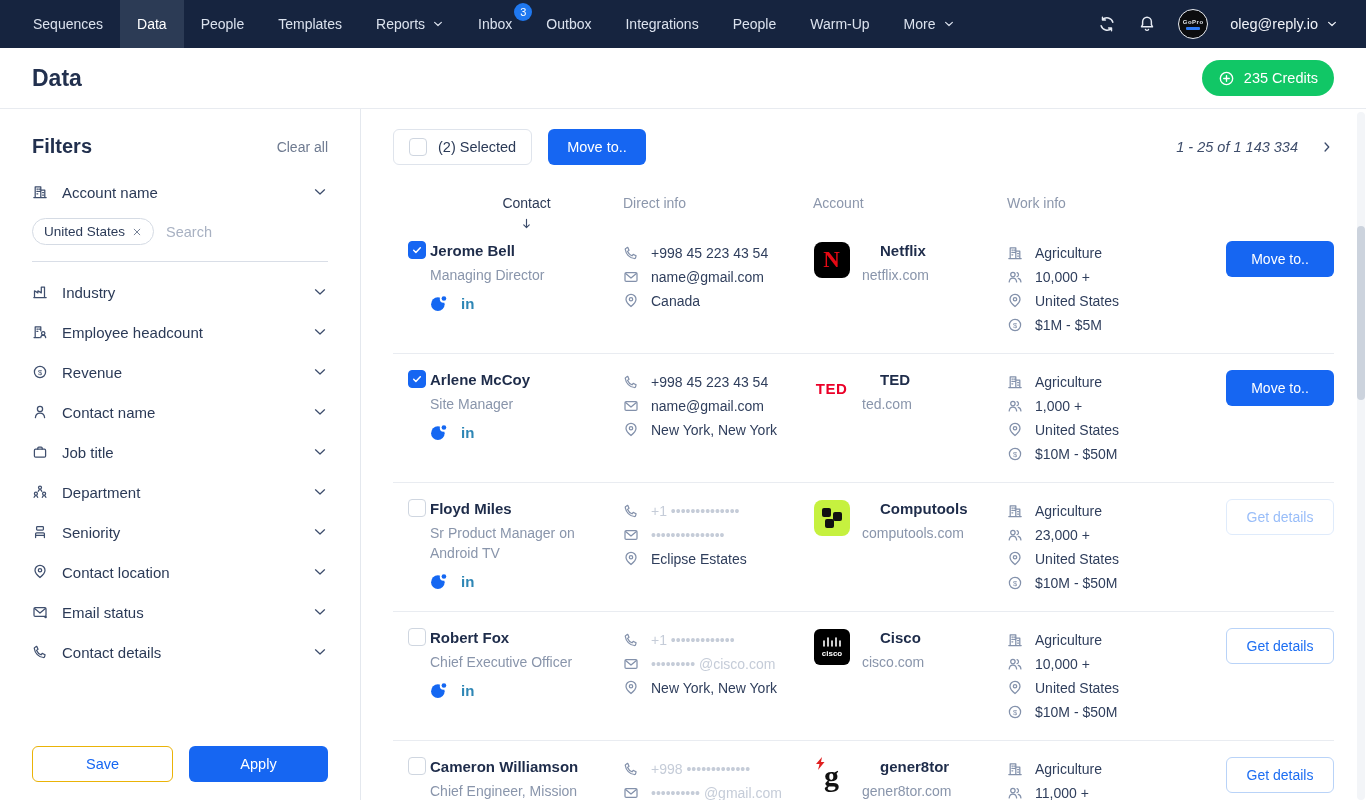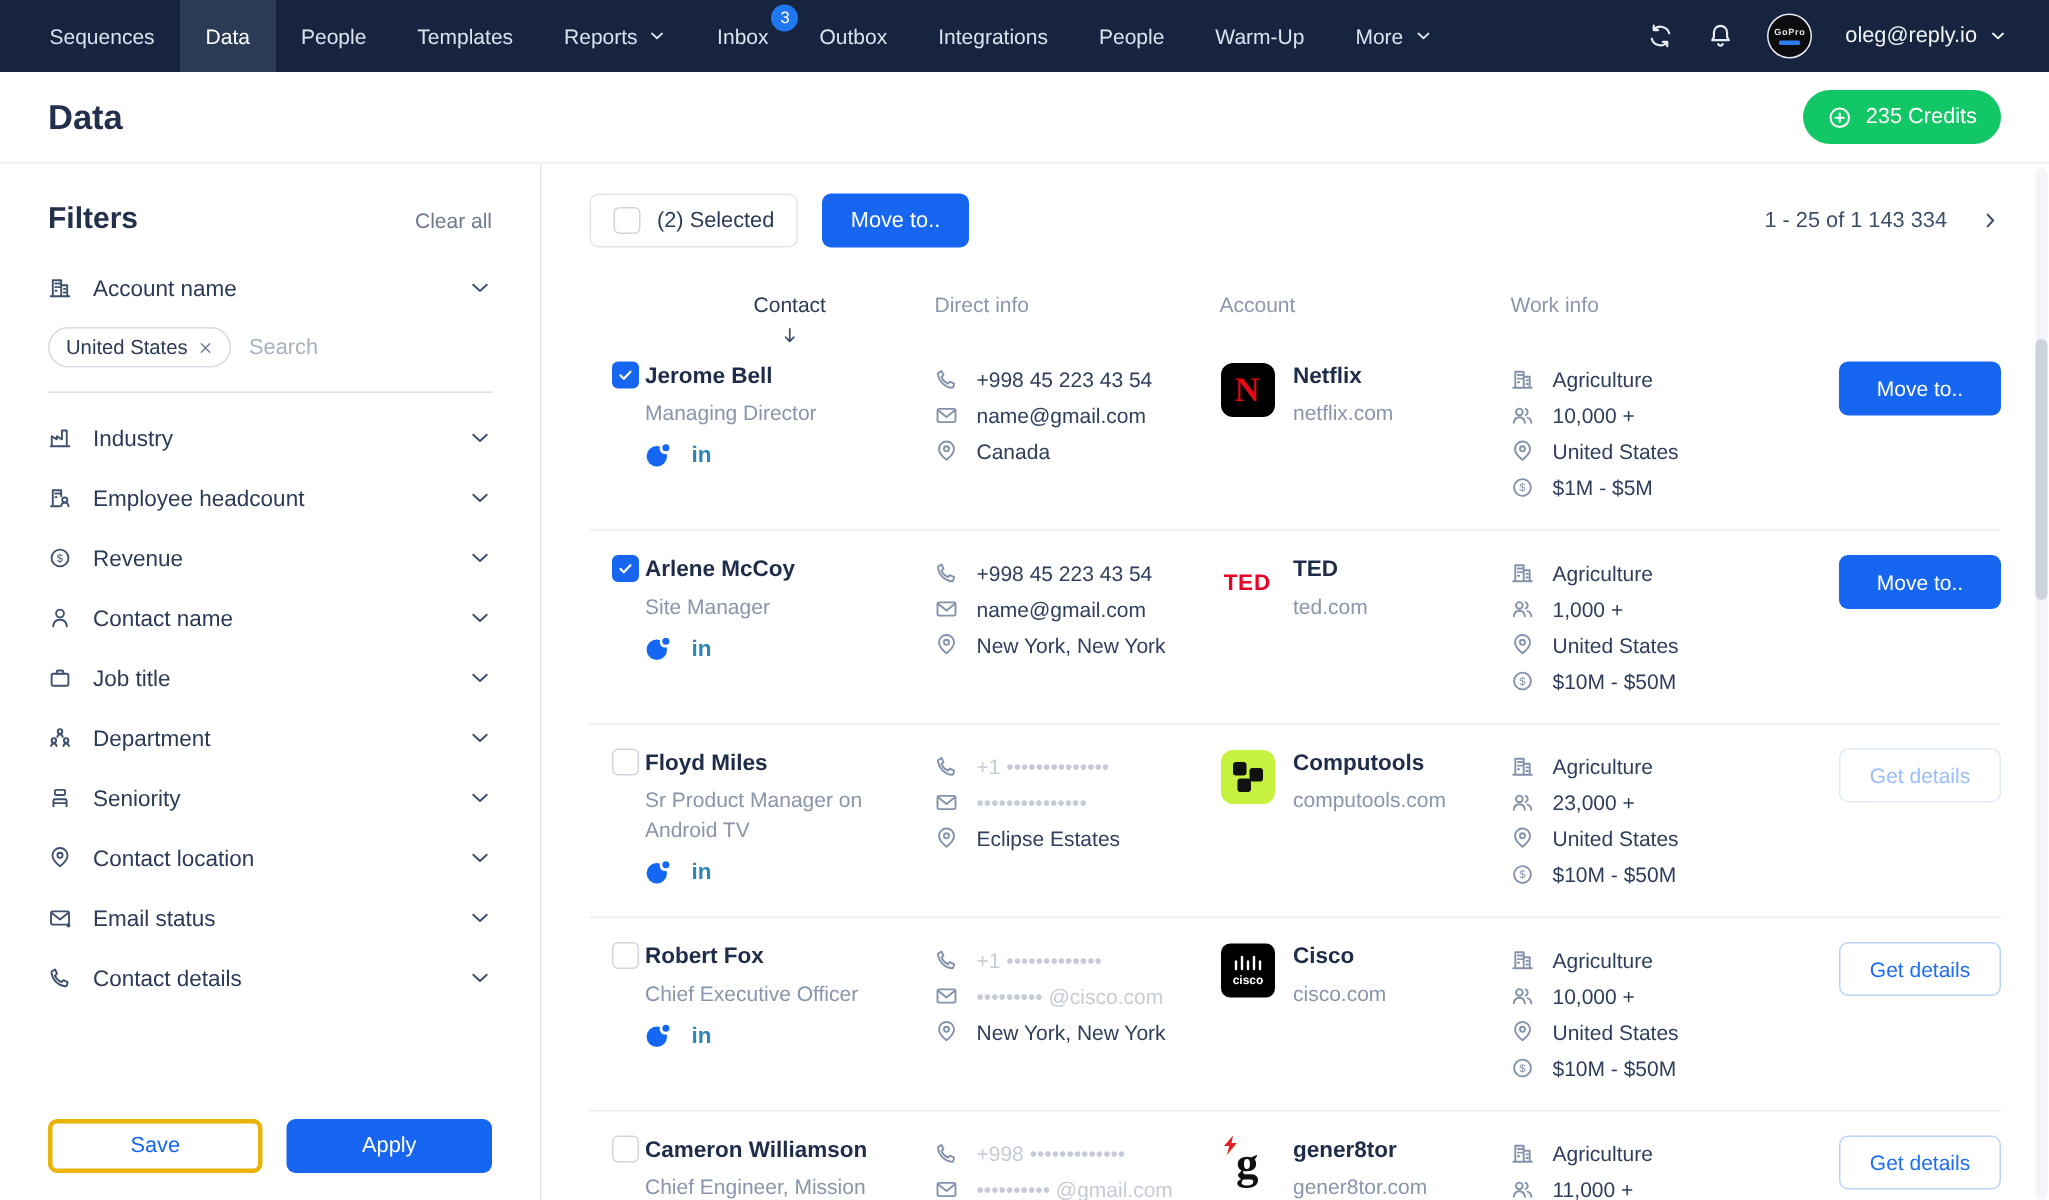--- a/index.html
+++ b/index.html
@@ -58,31 +58,31 @@
                    display:flex; align-items:center; gap:12px; }
   .chip { display:inline-flex; align-items:center; gap:7px; border:1px solid #d5dbe4; border-radius:15px;
           padding:5px 11px; font-size:13.5px; color:#2b3a57; }
   .chip .ic { color:#6e7a90; cursor:pointer; }
   .chip .ic svg { width:10px; height:10px; stroke-width:1.5; }
   .filter-search { border:none; outline:none; font-size:14.5px; color:#2b3a57; flex:1; min-width:40px;
                    font-family:inherit; }
   .filter-search::placeholder { color:#a8b1c2; }
   .sidebar-actions { margin-top:auto; display:flex; gap:16px; }
   .btn { height:36px; border-radius:6px; font-size:14.5px; cursor:pointer; font-family:inherit; }
-  .btn-outline { flex:1; background:#fff; border:3px solid #eab308; color:#1666f2; }
+  .btn-outline { flex:1; background:#fff; border:1px solid #eab308; color:#1666f2; }
   .btn-primary { background:#1666f2; border:none; color:#fff; }
   .sidebar-actions .btn-primary { flex:1; }
 
   
   .toolbar { display:flex; align-items:center; margin-top:20px; height:36px; }
   .selected-chip { display:flex; align-items:center; gap:11px; height:36px; padding:0 15px;
                    background:#fff; border:1px solid #dfe4ec; border-radius:6px; font-size:14.5px;
                    color:#2b3a57; cursor:pointer; font-family:inherit; }
   .toolbar .btn-primary { margin-left:16px; padding:0 19px; }
-  .pagination { margin-left:auto; display:flex; align-items:center; gap:22px; font-size:14.5px; color:#3e4d6b; }
+  .pagination { margin-left:auto; display:flex; align-items:center; gap:22px; font-size:14.5px; color:#3e4d6b;font-style:italic; }
   .pagination .ic { color:#3c4c6b; cursor:pointer; }
   .pagination .ic svg { width:14px; height:14px; stroke-width:1.5; }
 
   
   .tgrid { display:grid; grid-template-columns:37px 193px 190px 194px 192px 1fr; }
   .thead { margin-top:30px; height:30px; align-items:start; font-size:14px; color:#8c97ac; }
   .thead .th-contact { color:#2c3a57; display:flex; align-items:center; gap:6px;flex-direction:column; }
   .thead .ic { color:#3c4c6b; }
   .thead .ic svg { width:13px; height:13px; stroke-width:1.4; }
   .trow { padding:16px 0 16px 0; min-height:124px; border-bottom:1px solid #e9ecf1; align-items:start; }
@@ -108,21 +108,21 @@
               justify-content:center; }
   .logo-netflix { background:#000; }
   .logo-netflix span { color:#e50914; font-size:23px; font-weight:700; font-family:"Liberation Serif",serif; }
   .logo-ted { color:#eb0028; font-weight:800; font-size:15px; letter-spacing:.5px; }
   .logo-computools { background:#c6f13f; }
   .logo-computools svg, .logo-cisco svg { width:36px; height:36px; display:block; }
   .logo-cisco { background:#000; border-radius:6px; overflow:hidden; }
   .logo-g { position:relative; font-family:"Liberation Serif",serif; font-weight:700; font-size:30px;
             color:#111; line-height:1; }
   .logo-g svg { position:absolute; left:-8px; top:-4px; width:10px; height:13px; display:block; }
-  .a-name { font-size:15px; font-weight:700; color:#1e2c4a; line-height:20px; }
+  .a-name { font-size:15px; font-weight:700; color:#1e2c4a; line-height:20px;margin-left:18px; }
   .a-domain { font-size:14px; color:#8995ab; line-height:20px; margin-top:4px; }
   .action-cell { display:flex; justify-content:flex-end; }
   .row-btn { width:108px; height:36px; border-radius:6px; font-size:14px; cursor:pointer; font-family:inherit; }
   .row-btn.primary { background:#1666f2; color:#fff; border:none; }
   .row-btn.outline { background:#fff; color:#1d6ef2; border:1px solid #b9d3f8; }
   .row-btn.ghost { background:#fff; color:#1d6ef2; border:1px solid #b9d3f8; opacity:.45; }
 
   
   .vscroll-track { position:absolute; right:1px; top:112px; width:8px; height:688px;
                    background:#f3f5f8; border-radius:4px; }

